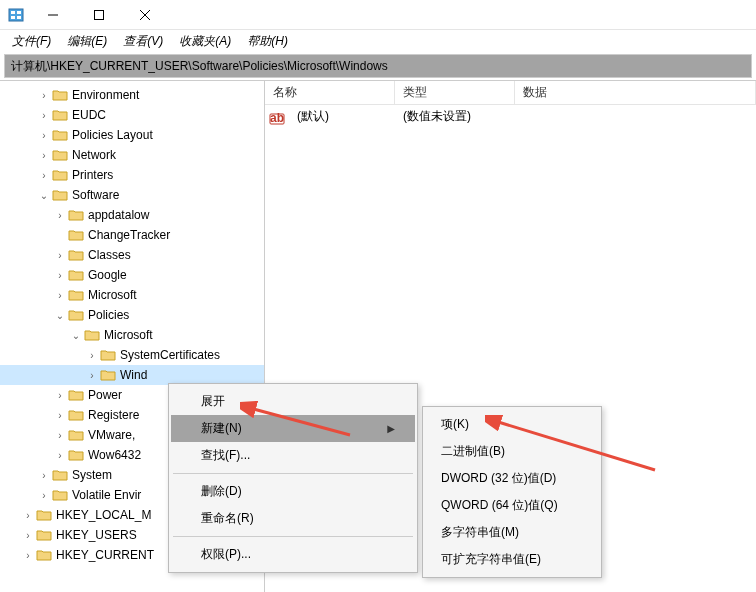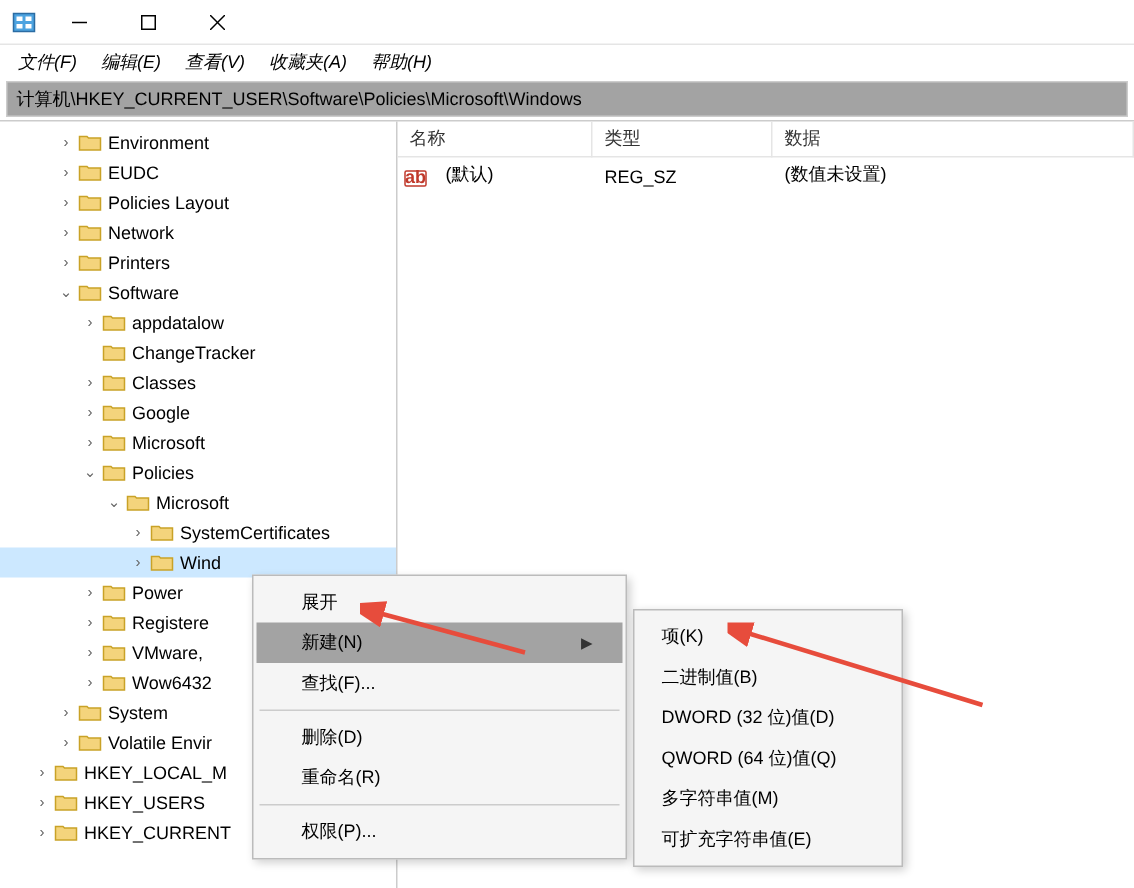--- a/index.html
+++ b/index.html
@@ -307,21 +307,20 @@
       <div class="col" style="flex:1">数据</div>
     </div>
     <div class="list-row">
       <span class="string-icon">
         <svg viewBox="0 0 16 16">
             <rect x="1" y="3" width="14" height="10" rx="1" fill="#fff" stroke="#c0392b"></rect>
             <text x="8" y="11" font-size="8" text-anchor="middle" fill="#c0392b" font-weight="bold">ab</text>
           </svg>
       </span>
       <div class="cell" style="width:106px">(默认)</div>
-      <div class="cell" style="width:120px">REG_SZ</div>
       <div class="cell">(数值未设置)</div>
     </div>
   </div>
 </div>
 
 <div class="context-menu" style="left:168px; top:383px;">
   <div class="cm-item">
       <span>展开</span>
     </div>
   <div class="cm-item" style="background:#a3a3a3">

